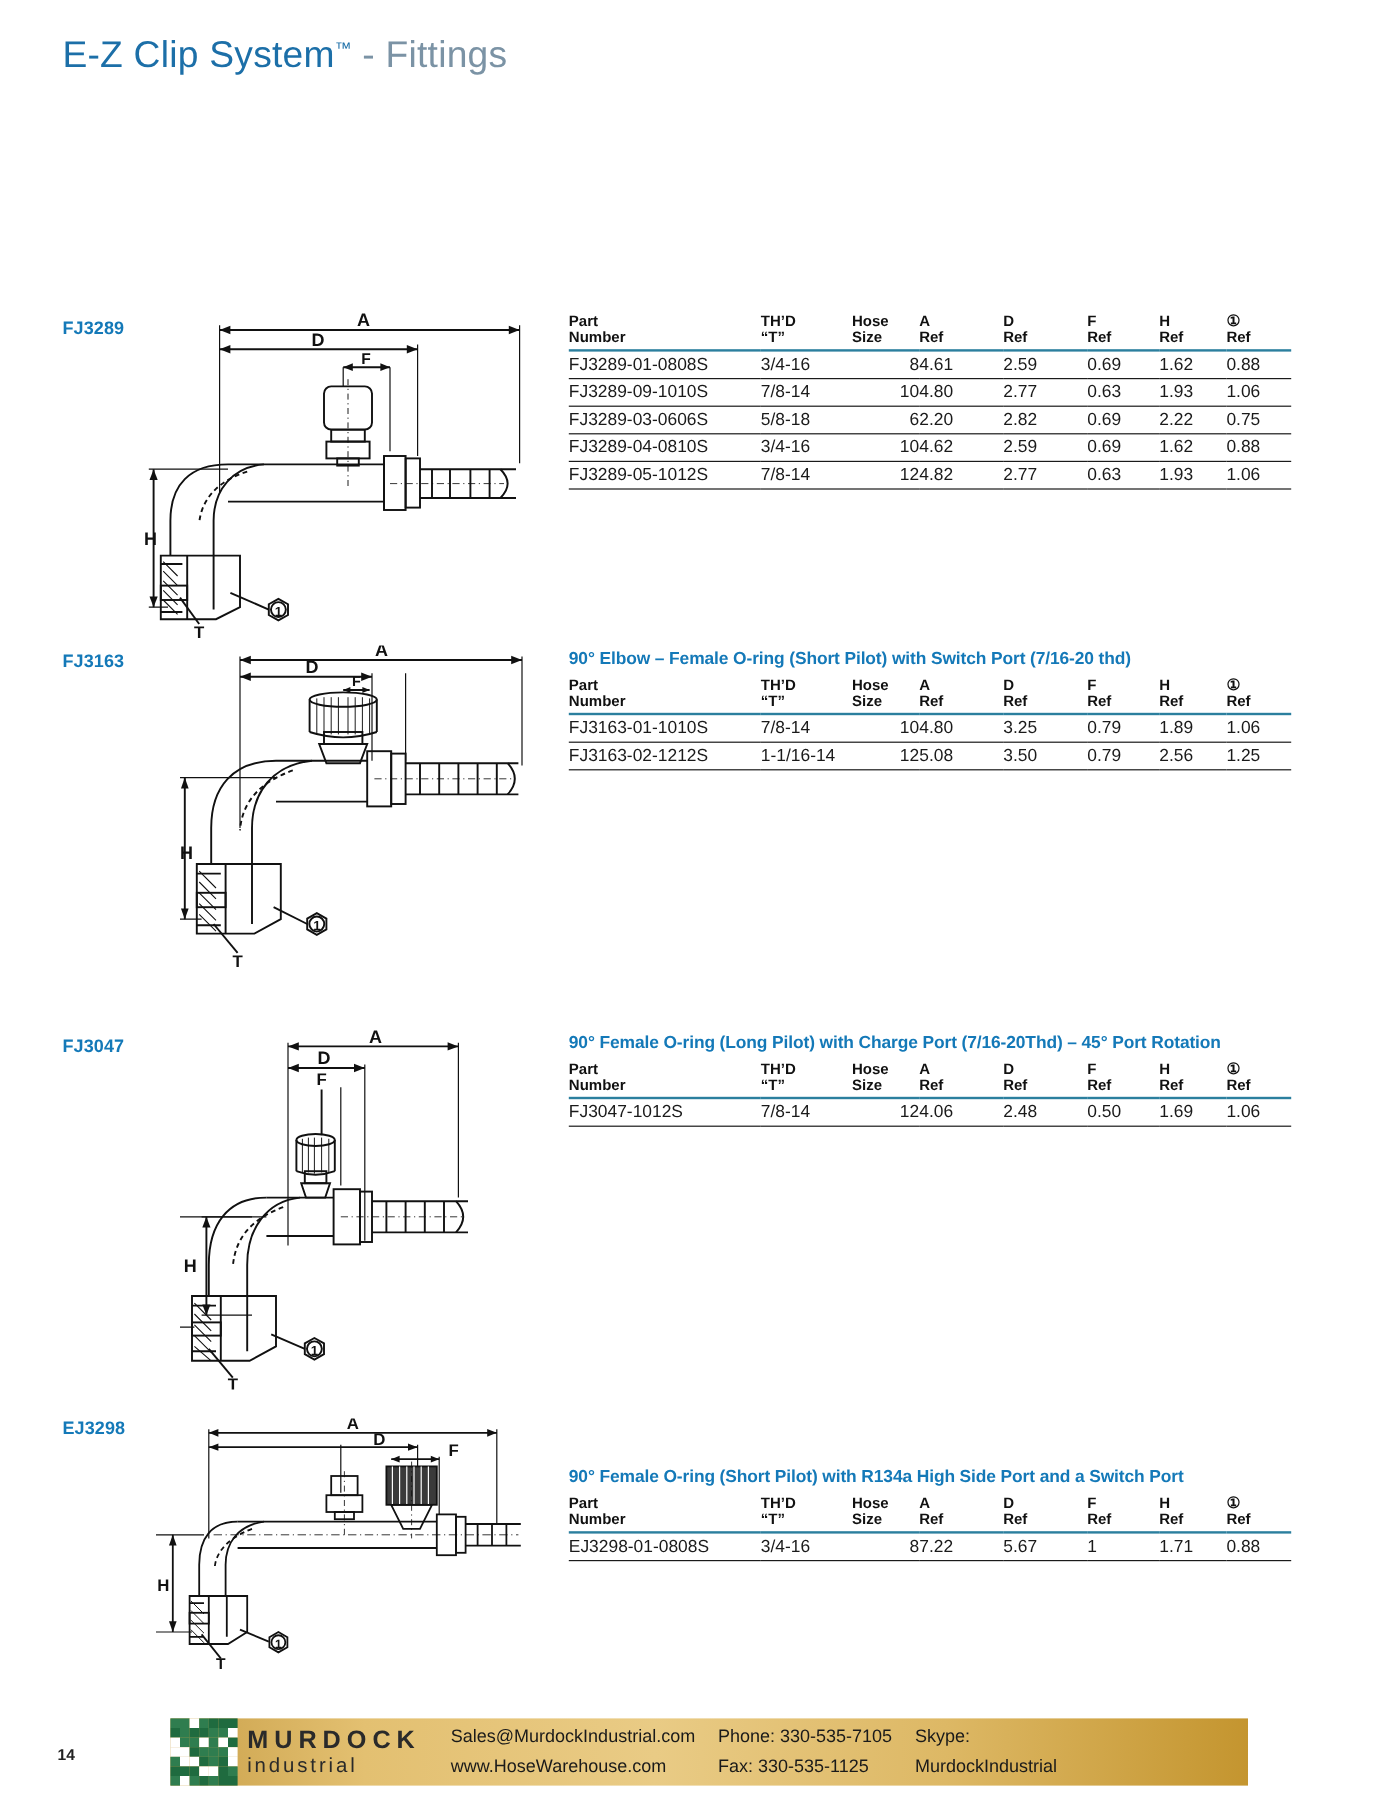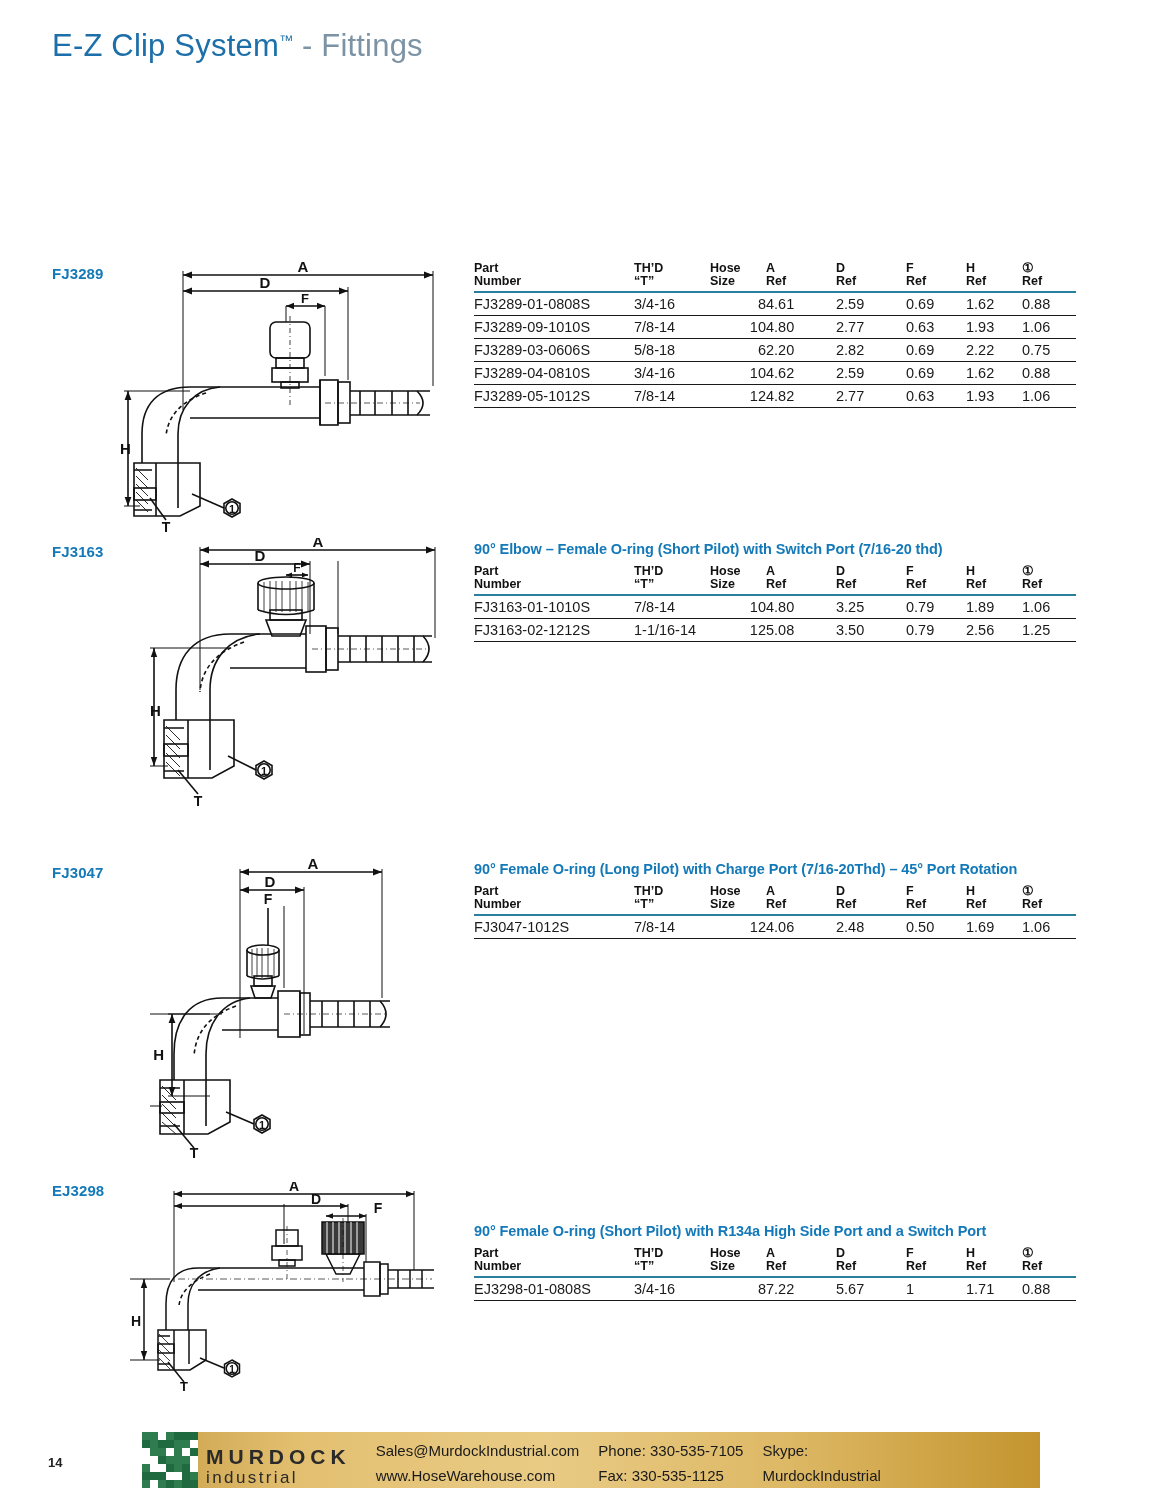--- a/index.html
+++ b/index.html
@@ -58,21 +58,21 @@
   .drawing{position:absolute;}
   .drawing svg{display:block;}
 
   
   #page-number{
     position:absolute;left:48px;top:1455px;font-size:13px;color:#222;font-weight:bold;
   }
   #footer-banner{
     position:absolute;left:142px;top:1432px;width:898px;height:56px;
     background:linear-gradient(90deg,#caa14a 0%,#e3c071 18%,#e9cb85 45%,#ddb865 72%,#c4952f 100%);
-    display:flex;align-items:flex-end;
+    display:flex;align-items:center;
   }
   #footer-logo-tile{width:56px;height:56px;display:grid;
     grid-template-columns:repeat(7,1fr);grid-template-rows:repeat(7,1fr);}
   #footer-logo-tile i{display:block;}
   .brand{display:flex;flex-direction:column;justify-content:center;padding:0 6px 0 8px;}
   .brand .b1{font-size:21px;font-weight:bold;letter-spacing:5px;color:#2a2a2a;line-height:23px;}
   .brand .b2{font-size:17px;letter-spacing:2.4px;color:#2a2a2a;line-height:20px;}
   .fdiv{width:7px;background:#2b6ea0;margin:6px 8px 6px 4px;flex:0 0 7px;}
   .fcol{display:flex;flex-direction:column;justify-content:center;}
   .fcol span{font-size:15px;font-weight:normal;color:#1a1a1a;line-height:25px;white-space:nowrap;}

